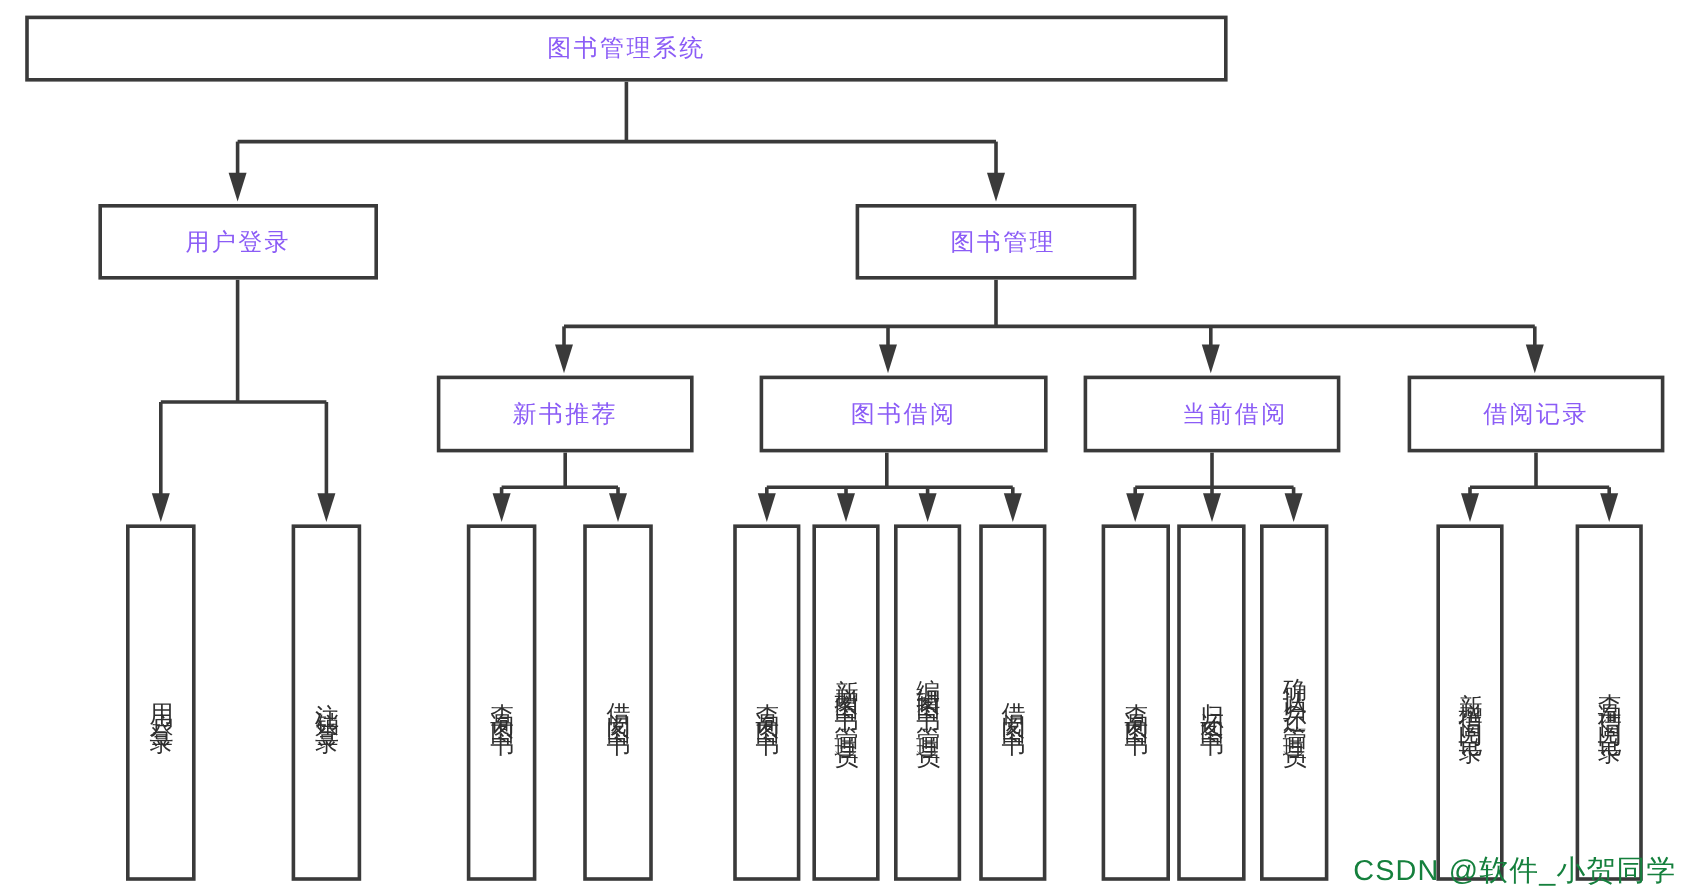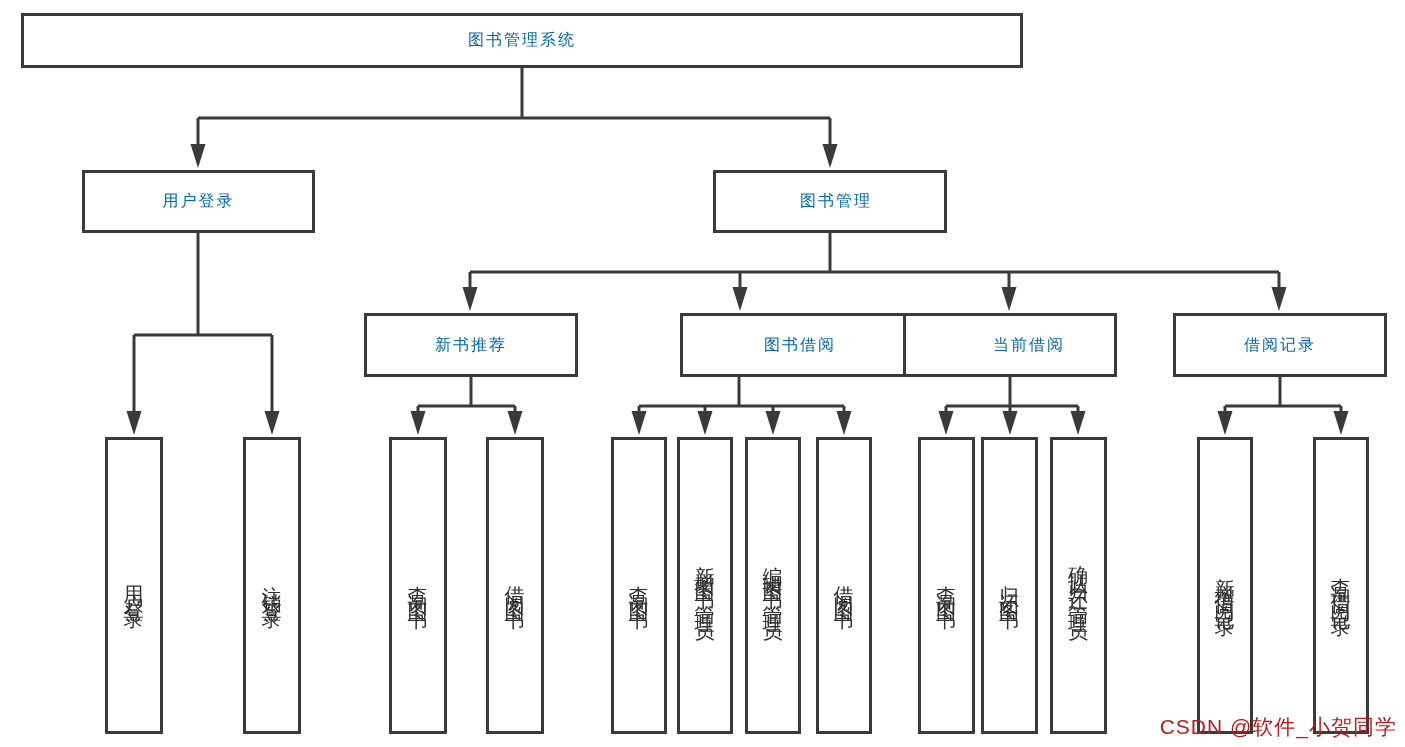--- a/index.html
+++ b/index.html
@@ -25,61 +25,61 @@
   .box {
     position: absolute;
     box-sizing: border-box;
     background: #ffffff;
     border: 3px solid #3a3a3a;
     display: flex;
     align-items: center;
     justify-content: center;
   }
   .h-label {
-    font-size: 16px;
+    font-size: 20px;
     letter-spacing: 2px;
-    color: #0369a1;
+    color: #8b5cf6;
     white-space: nowrap;
   }
   .v-label {
     writing-mode: vertical-rl;
     text-orientation: mixed;
     font-size: 20px;
     letter-spacing: 8px;
     line-height: 1;
     color: #2f2f2f;
     white-space: nowrap;
   }
   
   .n-root          { left: 21px;   top: 13px;  width: 1002px; height: 55px; }
   .n-user-login    { left: 82px;   top: 170px; width: 233px;  height: 63px; }
   .n-book-mgmt     { left: 713px;  top: 170px; width: 234px;  height: 63px; padding-left: 12px; }
   .n-new-rec       { left: 364px;  top: 313px; width: 214px;  height: 64px; }
-  .n-book-borrow   { left: 633px;  top: 313px; width: 240px;  height: 64px; margin-left: 47px; }
+  .n-book-borrow   { left: 633px;  top: 313px; width: 240px;  height: 64px; }
   .n-cur-borrow    { left: 903px;  top: 313px; width: 214px;  height: 64px; padding-left: 38px; }
   .n-records       { left: 1173px; top: 313px; width: 214px;  height: 64px; }
   .leaf            { top: 437px; height: 297px; }
   .l-user-login    { left: 105px;  width: 58px; }
   .l-logout        { left: 243px;  width: 58px; }
   .l-query-1       { left: 389px;  width: 58px; }
   .l-borrow-1      { left: 486px;  width: 58px; }
   .l-query-2       { left: 611px;  width: 56px; }
   .l-add-book      { left: 677px;  width: 56px; }
   .l-edit-book     { left: 745px;  width: 56px; }
   .l-borrow-2      { left: 816px;  width: 56px; }
   .l-query-3       { left: 918px;  width: 57px; }
   .l-return-book   { left: 981px;  width: 57px; }
   .l-confirm-ret   { left: 1050px; width: 57px; }
   .l-add-record    { left: 1197px; width: 56px; }
   .l-query-record  { left: 1313px; width: 56px; }
   .watermark {
     position: absolute;
     right: 8px; bottom: 6px;
-    font-size: 21px;
-    color: #b91c1c;
+    font-size: 24px;
+    color: #15803d;
     letter-spacing: 1px;
     z-index: 5;
     white-space: nowrap;
   }
 </style>
 </head>
 <body>
 
 <div class="canvas">
 

